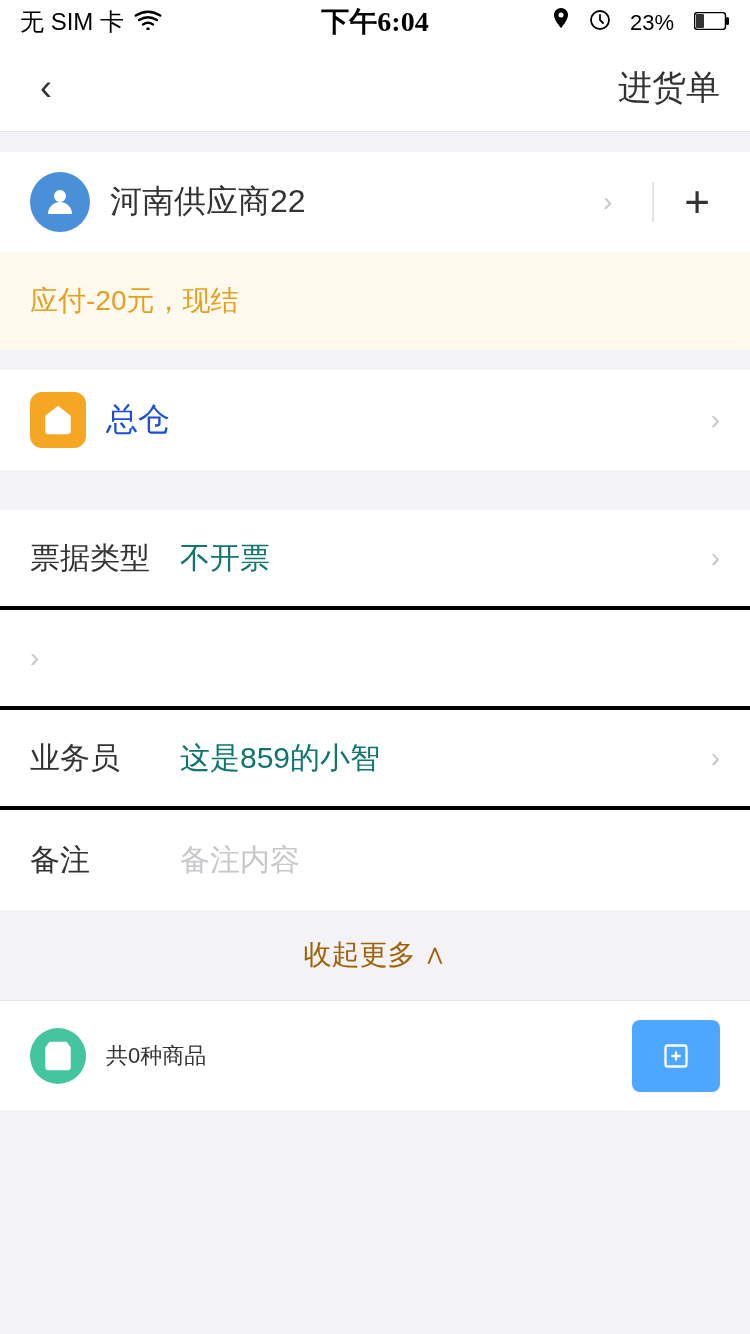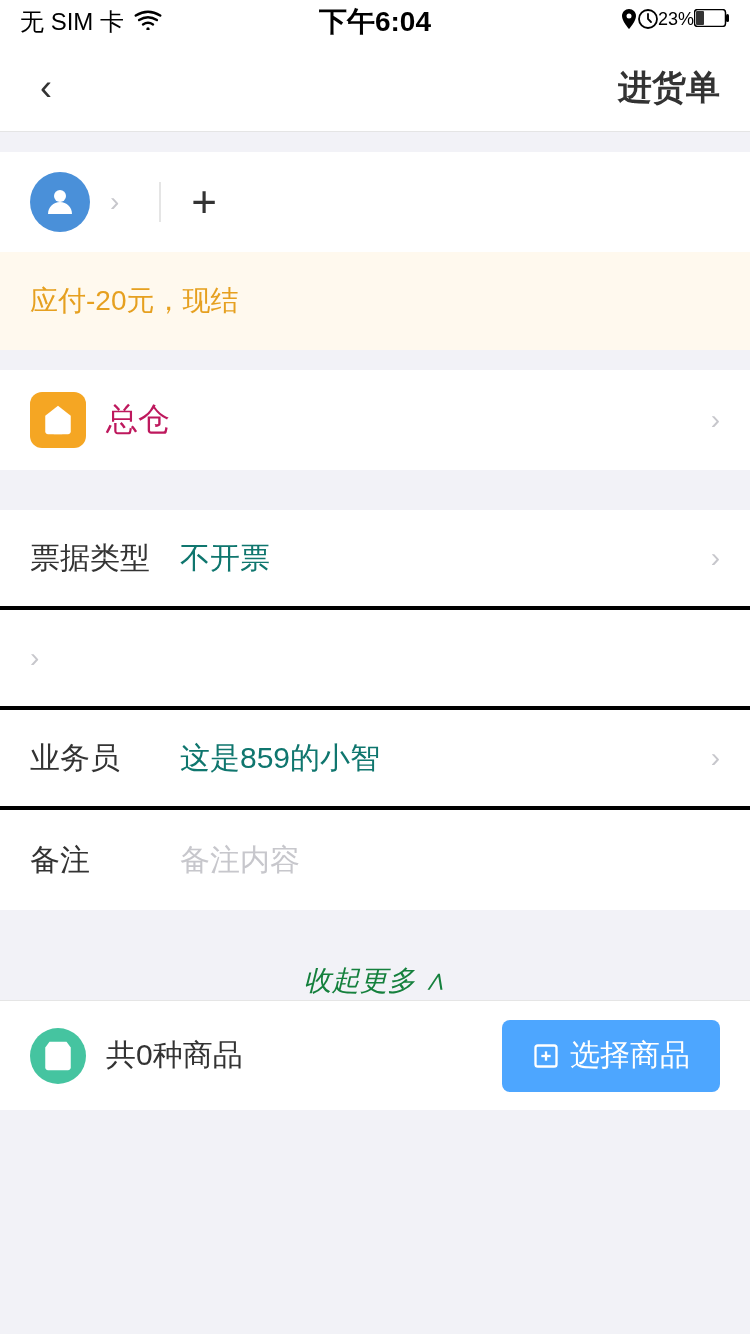--- a/index.html
+++ b/index.html
@@ -30,47 +30,48 @@
       display: flex;
       align-items: center;
       gap: 10px;
     }
     .status-bar-center {
       position: absolute;
       left: 50%;
       transform: translateX(-50%);
       font-size: 28px;
       font-weight: 600;
+      font-family: Liberation Serif, serif;
     }
     .status-bar-right {
       display: flex;
-      align-items: flex-start;
-      gap: 0;
-      font-size: 18px;
+      align-items: flex-end;
+      gap: 20px;
+      font-size: 22px;
     }
 
     
     .nav-bar {
       height: 88px;
       background: #fff;
       display: flex;
       align-items: center;
       justify-content: space-between;
       padding: 0 30px;
       border-bottom: 1px solid #e5e5e5;
     }
     .nav-back {
       font-size: 36px;
       color: #333;
       cursor: pointer;
       padding: 10px;
     }
     .nav-title {
       font-size: 34px;
-      font-weight: 700;
+      font-weight: 400;
       color: #333;
       text-align: center;
     }
     .nav-action {
       font-size: 30px;
       color: #333;
       cursor: pointer;
     }
 
     
@@ -166,21 +167,21 @@
       flex-shrink: 0;
     }
     .warehouse-icon svg {
       width: 34px;
       height: 34px;
       fill: #fff;
     }
     .warehouse-name {
       flex: 1;
       font-size: 32px;
-      color: #be185d;
+      color: #1d4ed8;
     }
     .row-chevron {
       color: #c7c7cc;
       font-size: 28px;
     }
 
     
     .form-section {
       background: #fff;
       margin-top: 20px;
@@ -218,29 +219,28 @@
     .form-row-remark {
       display: flex;
       padding: 0 30px;
       height: 100px;
       background: #fff;
     }
 
     
     .collapse-btn {
       display: flex;
-      align-items: flex-end;
+      align-items: center;
       justify-content: center;
       height: 90px;
       background: #f2f2f7;
       font-size: 28px;
-      color: #15803d;
+      color: #a16207;
       cursor: pointer;
       gap: 8px;
-      font-style: italic;
     }
 
     
     .bottom-bar {
       display: flex;
       align-items: center;
       padding: 0 30px;
       height: 110px;
       background: #fff;
       margin-top: 0;
@@ -257,21 +257,21 @@
       margin-right: 20px;
       flex-shrink: 0;
     }
     .product-icon svg {
       width: 34px;
       height: 34px;
       fill: #fff;
     }
     .product-count {
       flex: 1;
-      font-size: 30px;
+      font-size: 22px;
       color: #333;
     }
     .select-product-btn {
       background: #4da6ff;
       color: #fff;
       border: none;
       border-radius: 8px;
       padding: 0 30px;
       height: 72px;
       font-size: 30px;
@@ -340,20 +340,21 @@
 <div class="divider-block"></div>
 
 <div class="card">
   <div class="supplier-row">
     <div class="supplier-avatar">
       <svg viewBox="0 0 24 24">
         <circle cx="12" cy="8" r="4"></circle>
         <path d="M4 20c0-4.4 3.6-8 8-8s8 3.6 8 8"></path>
       </svg>
     </div>
+    <span class="supplier-name">河南供应商22</span>
     <span class="supplier-chevron">›</span>
     <div class="supplier-divider"></div>
     <span class="supplier-add">+</span>
   </div>
 
   <div class="notice-banner">
     <span>应付-20元，现结</span>
   </div>
 </div>
 
@@ -410,17 +411,16 @@
       <path d="M16 10a4 4 0 01-8 0"></path>
     </svg>
   </div>
   <span class="product-count">共0种商品</span>
   <button class="select-product-btn">
     <svg width="28" height="28" viewBox="0 0 24 24" fill="none" stroke="#fff" stroke-width="2">
       <rect x="3" y="3" width="18" height="18" rx="2"></rect>
       <line x1="12" y1="8" x2="12" y2="16"></line>
       <line x1="8" y1="12" x2="16" y2="12"></line>
     </svg>
-    <span>选择商品</span>
   </button>
 </div>
 
 <div class="page-fill"></div>
 
 </body></html>

